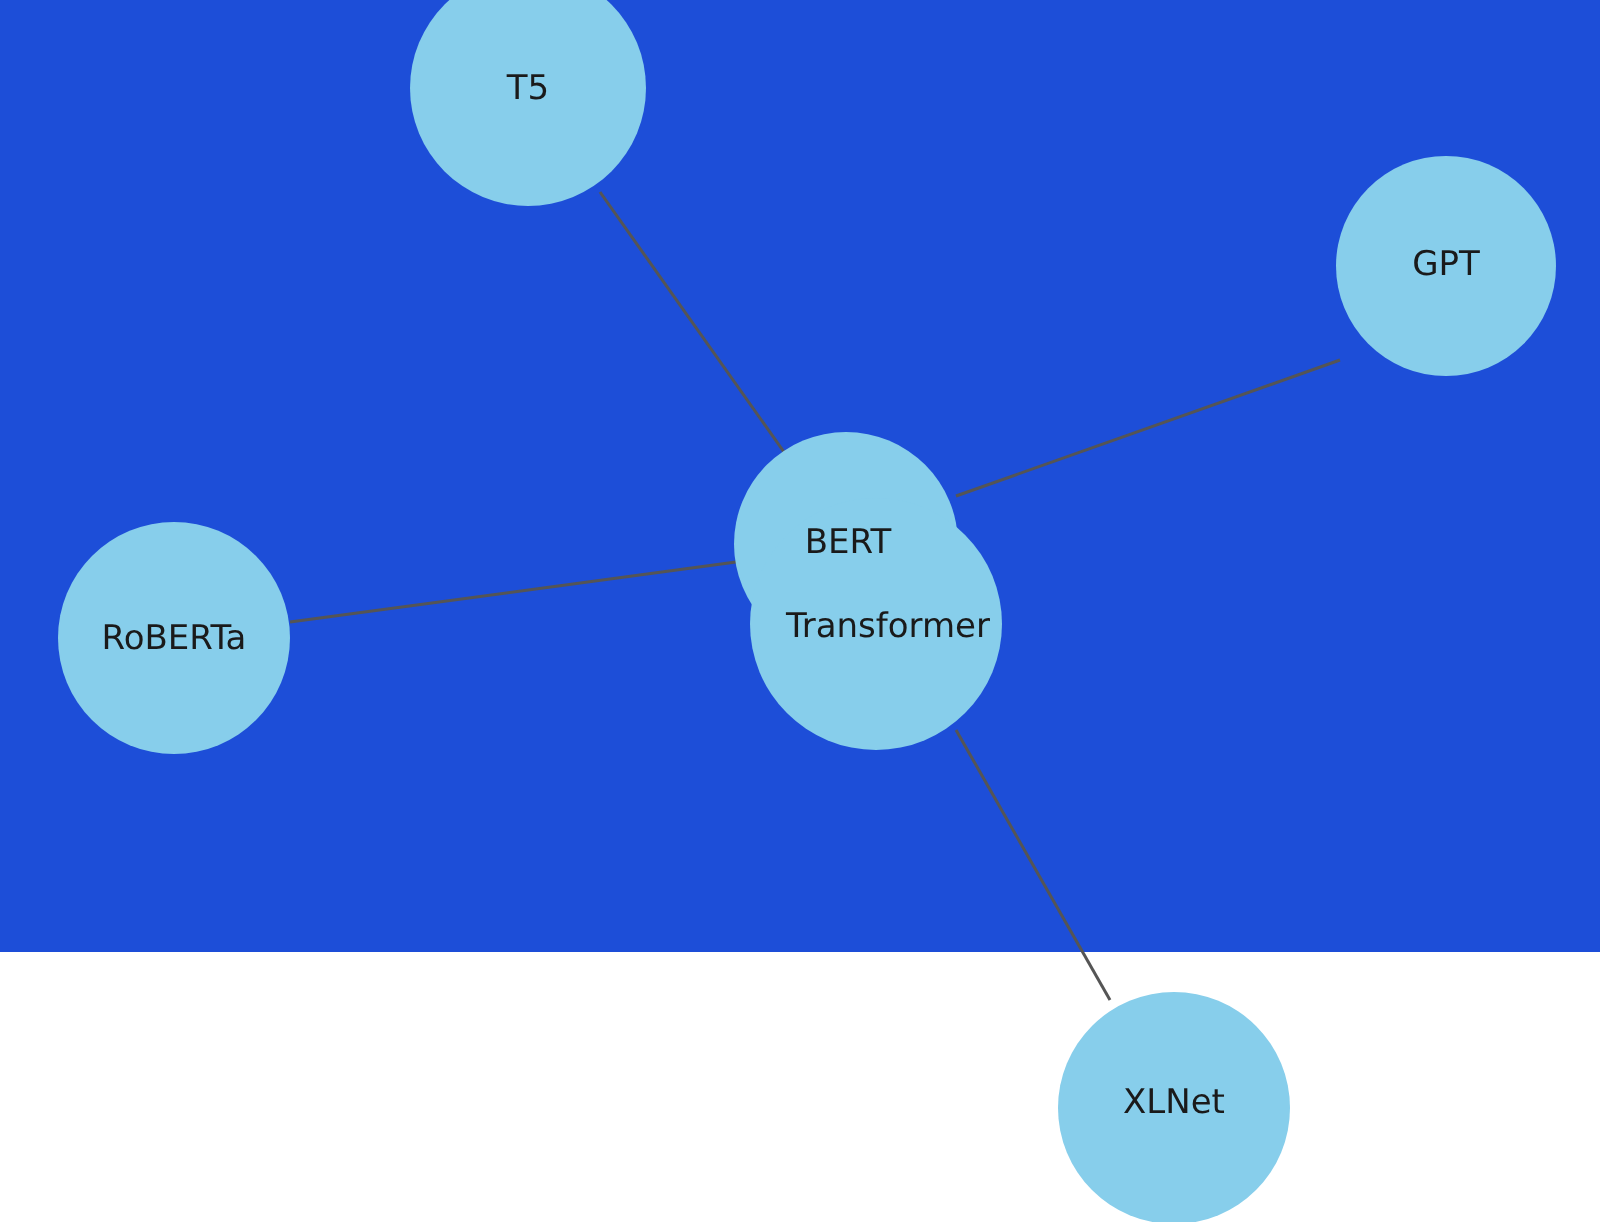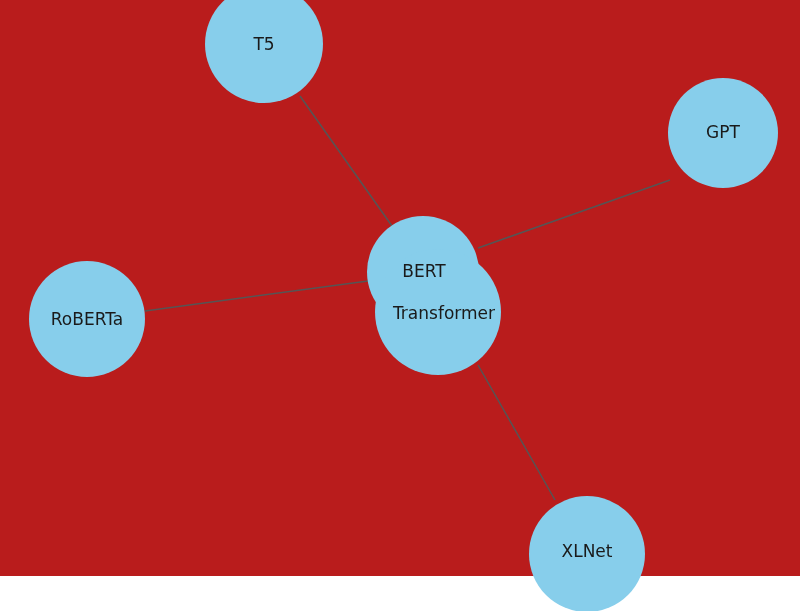--- a/index.html
+++ b/index.html
@@ -9,22 +9,22 @@
   }
   body {
     width: 800px;
     height: 611px;
     overflow: hidden;
     font-family: "DejaVu Sans", sans-serif;
   }
   #graph-canvas {
     position: relative;
     width: 800px;
-    height: 576px;
-    background: #b91c1c;
+    height: 476px;
+    background: #1d4ed8;
   }
   #graph-svg {
     position: absolute;
     top: 0;
     left: 0;
     width: 800px;
     height: 611px;
     display: block;
   }
   .node-label {

